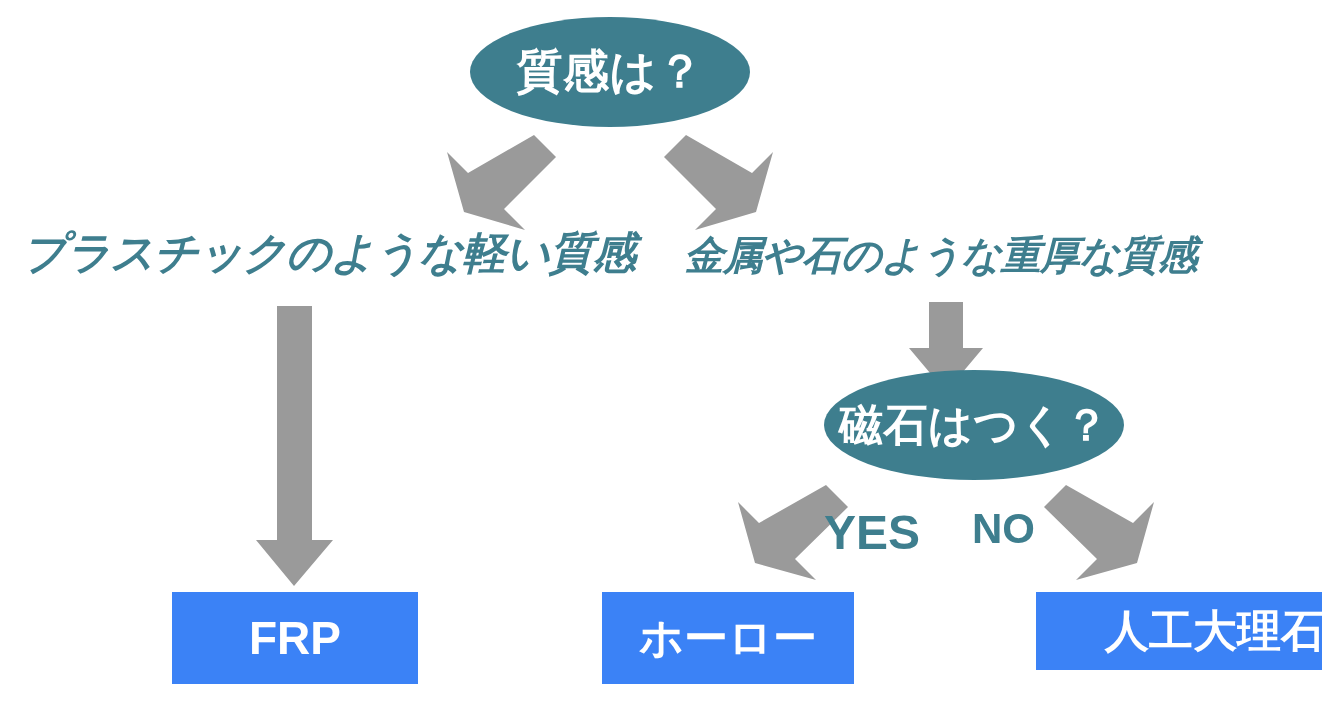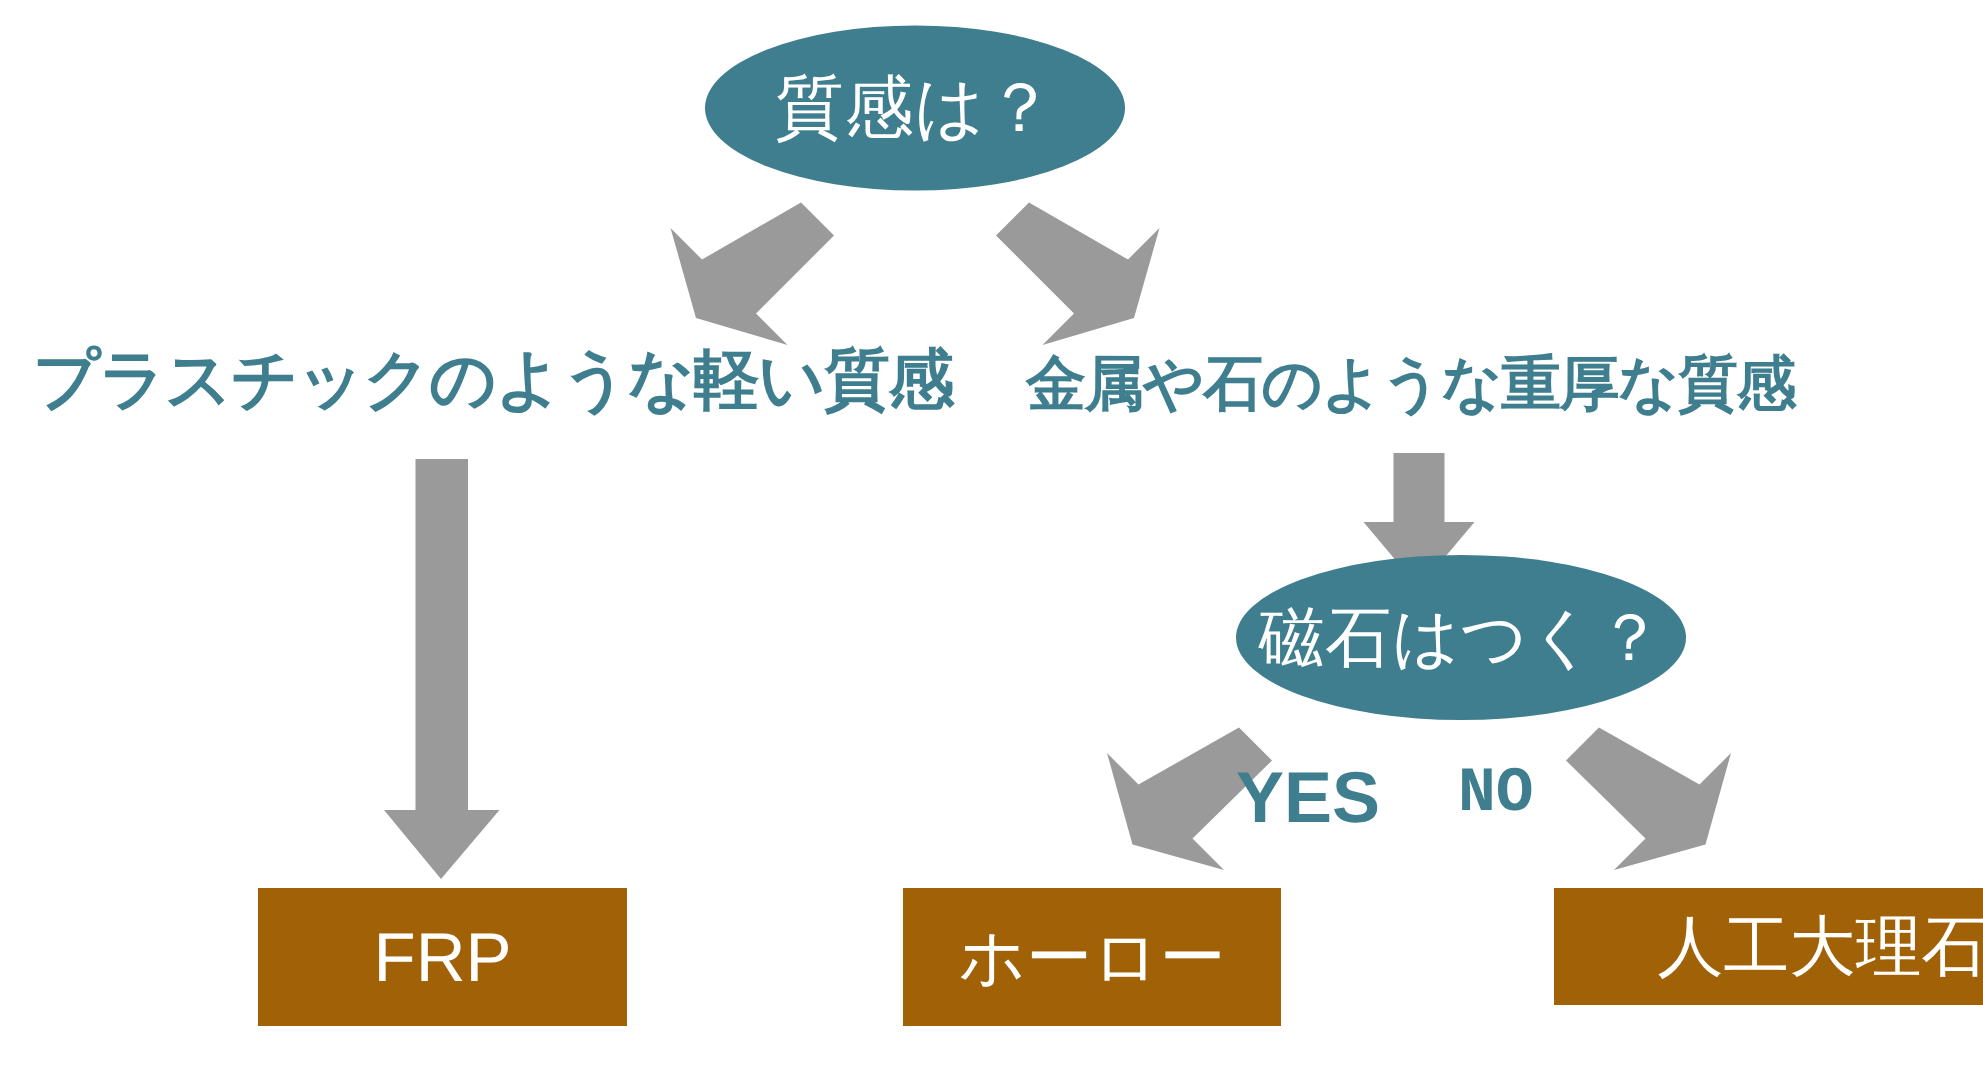--- a/index.html
+++ b/index.html
@@ -25,61 +25,62 @@
     height: 710px;
   }
   .node-ellipse {
     position: absolute;
     display: flex;
     align-items: center;
     justify-content: center;
     background: #3E7E8E;
     border-radius: 50%;
     color: #ffffff;
-    font-weight: normal;
+    font-weight: bold;
     letter-spacing: 0.5px;
     z-index: 3;
   }
   .node-box {
     position: absolute;
     display: flex;
     align-items: center;
     justify-content: center;
-    background: #a16207;
+    background: #3b82f6;
     color: #ffffff;
-    font-weight: normal;
+    font-weight: bold;
     z-index: 3;
   }
   .edge-label {
     position: absolute;
     color: #3E7E8E;
     font-weight: bold;
     white-space: nowrap;
     z-index: 4;
   }
   .branch-label {
     position: absolute;
     color: #3E7E8E;
     font-weight: bold;
     white-space: nowrap;
     letter-spacing: -1px;
     z-index: 4;
+    font-style: italic;
   }
   #ellipse-texture { left: 470px; top: 17px; width: 280px; height: 110px; font-size: 46px; }
   #ellipse-magnet  { left: 824px; top: 370px; width: 300px; height: 110px; font-size: 44px; }
 
   #box-frp      { left: 172px; top: 592px; width: 246px; height: 92px;  font-size: 46px; }
   #box-horo     { left: 602px; top: 592px; width: 252px; height: 92px;  font-size: 44px; }
   #box-marble   { left: 1036px; top: 592px; width: 274px; height: 78px; font-size: 44px; padding-left: 42px; }
 
   #label-left   { left: 22px;  top: 224px; font-size: 44px; }
   #label-right  { left: 684px; top: 228px; font-size: 40px; }
 
   #label-yes    { left: 824px;  top: 505px; font-size: 48px; }
-  #label-no     { left: 972px;  top: 505px; font-size: 42px; font-family: Liberation Mono, monospace; }
+  #label-no     { left: 972px;  top: 505px; font-size: 42px; }
 </style>
 </head>
 <body>
 
 <div id="canvas">
 
   <svg class="svg-layer" viewBox="0 0 1322 710" xmlns="http://www.w3.org/2000/svg">
 
     <g>
       <polygon fill="#9A9A9A" points="

